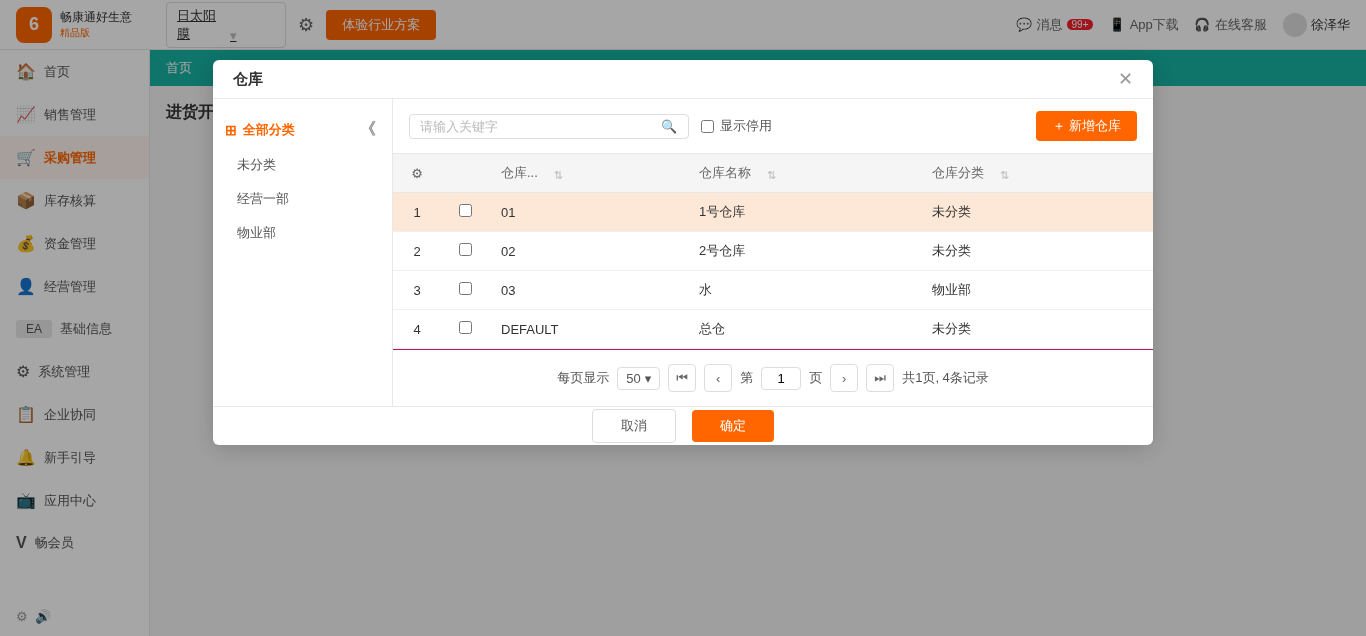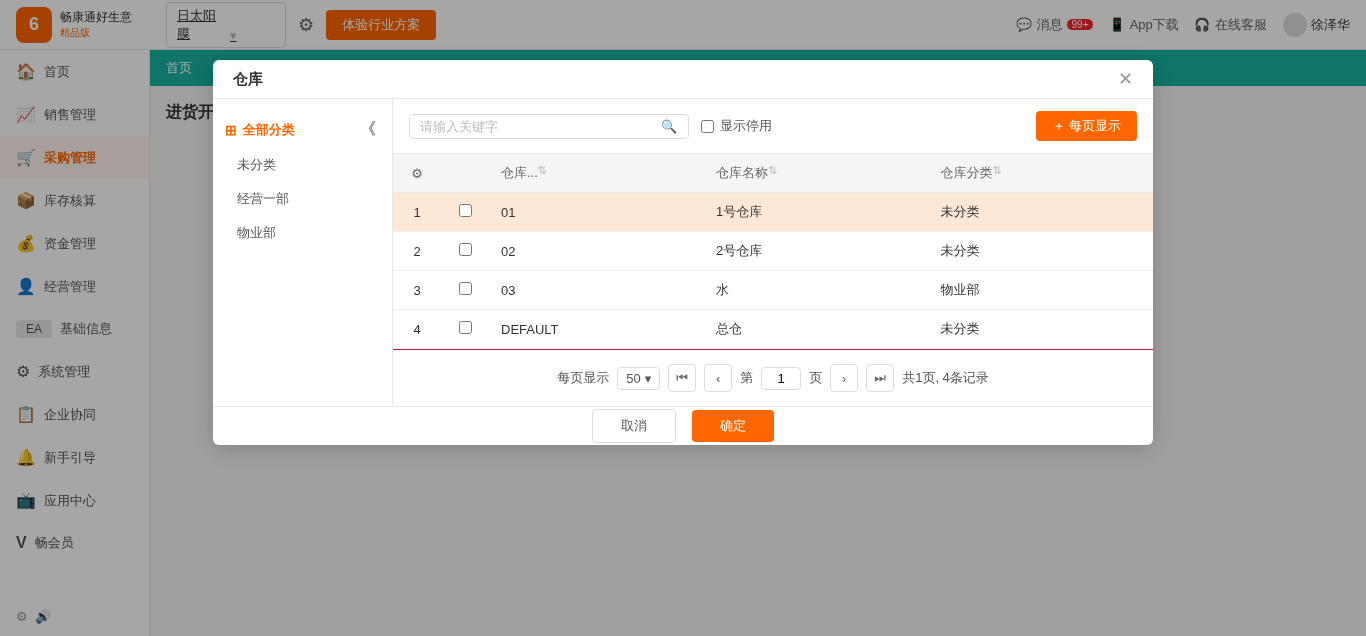--- a/index.html
+++ b/index.html
@@ -145,21 +145,21 @@
     thead th {
       padding: 10px 12px; text-align: left; color: #666; font-weight: normal;
       border-bottom: 1px solid #e8e8e8; font-size: 13px;
     }
     tbody tr { border-bottom: 1px solid #f0f0f0; }
     tbody tr.selected { background: #fde8d8; }
     tbody td { padding: 10px 12px; color: #333; font-size: 13px; }
     .th-setting { width: 48px; text-align: center; }
     .th-check { width: 48px; text-align: center; }
     td.center { text-align: center; }
-    .th-sort { display: flex; align-items: flex-start; gap: 0; }
+    .th-sort { display: flex; align-items: flex-end; gap: 16px; }
     .sort-icon { font-size: 11px; color: #bbb; }
 
     
     .pagination {
       display: flex; align-items: center; justify-content: center; gap: 8px;
       padding: 14px 16px; border-top: 1px solid #be185d;
       color: #555; font-size: 13px;
     }
     .page-size-select {
       display: flex; align-items: center;
@@ -329,21 +329,21 @@
       <div class="table-toolbar">
         <div class="search-box">
           <input type="text" placeholder="请输入关键字" style="">
           <span class="search-icon">🔍</span>
         </div>
         <label class="show-disabled">
           <input type="checkbox" style="">
           <span>显示停用</span>
         </label>
         <div class="toolbar-right">
-          <button class="add-btn">＋ 每页显示</button>
+          <button class="add-btn">＋ 新增仓库</button>
         </div>
       </div>
 
       <div class="warehouse-table">
         <table>
           <thead>
             <tr>
               <th class="th-setting">⚙</th>
               <th class="th-check"></th>
               <th>

